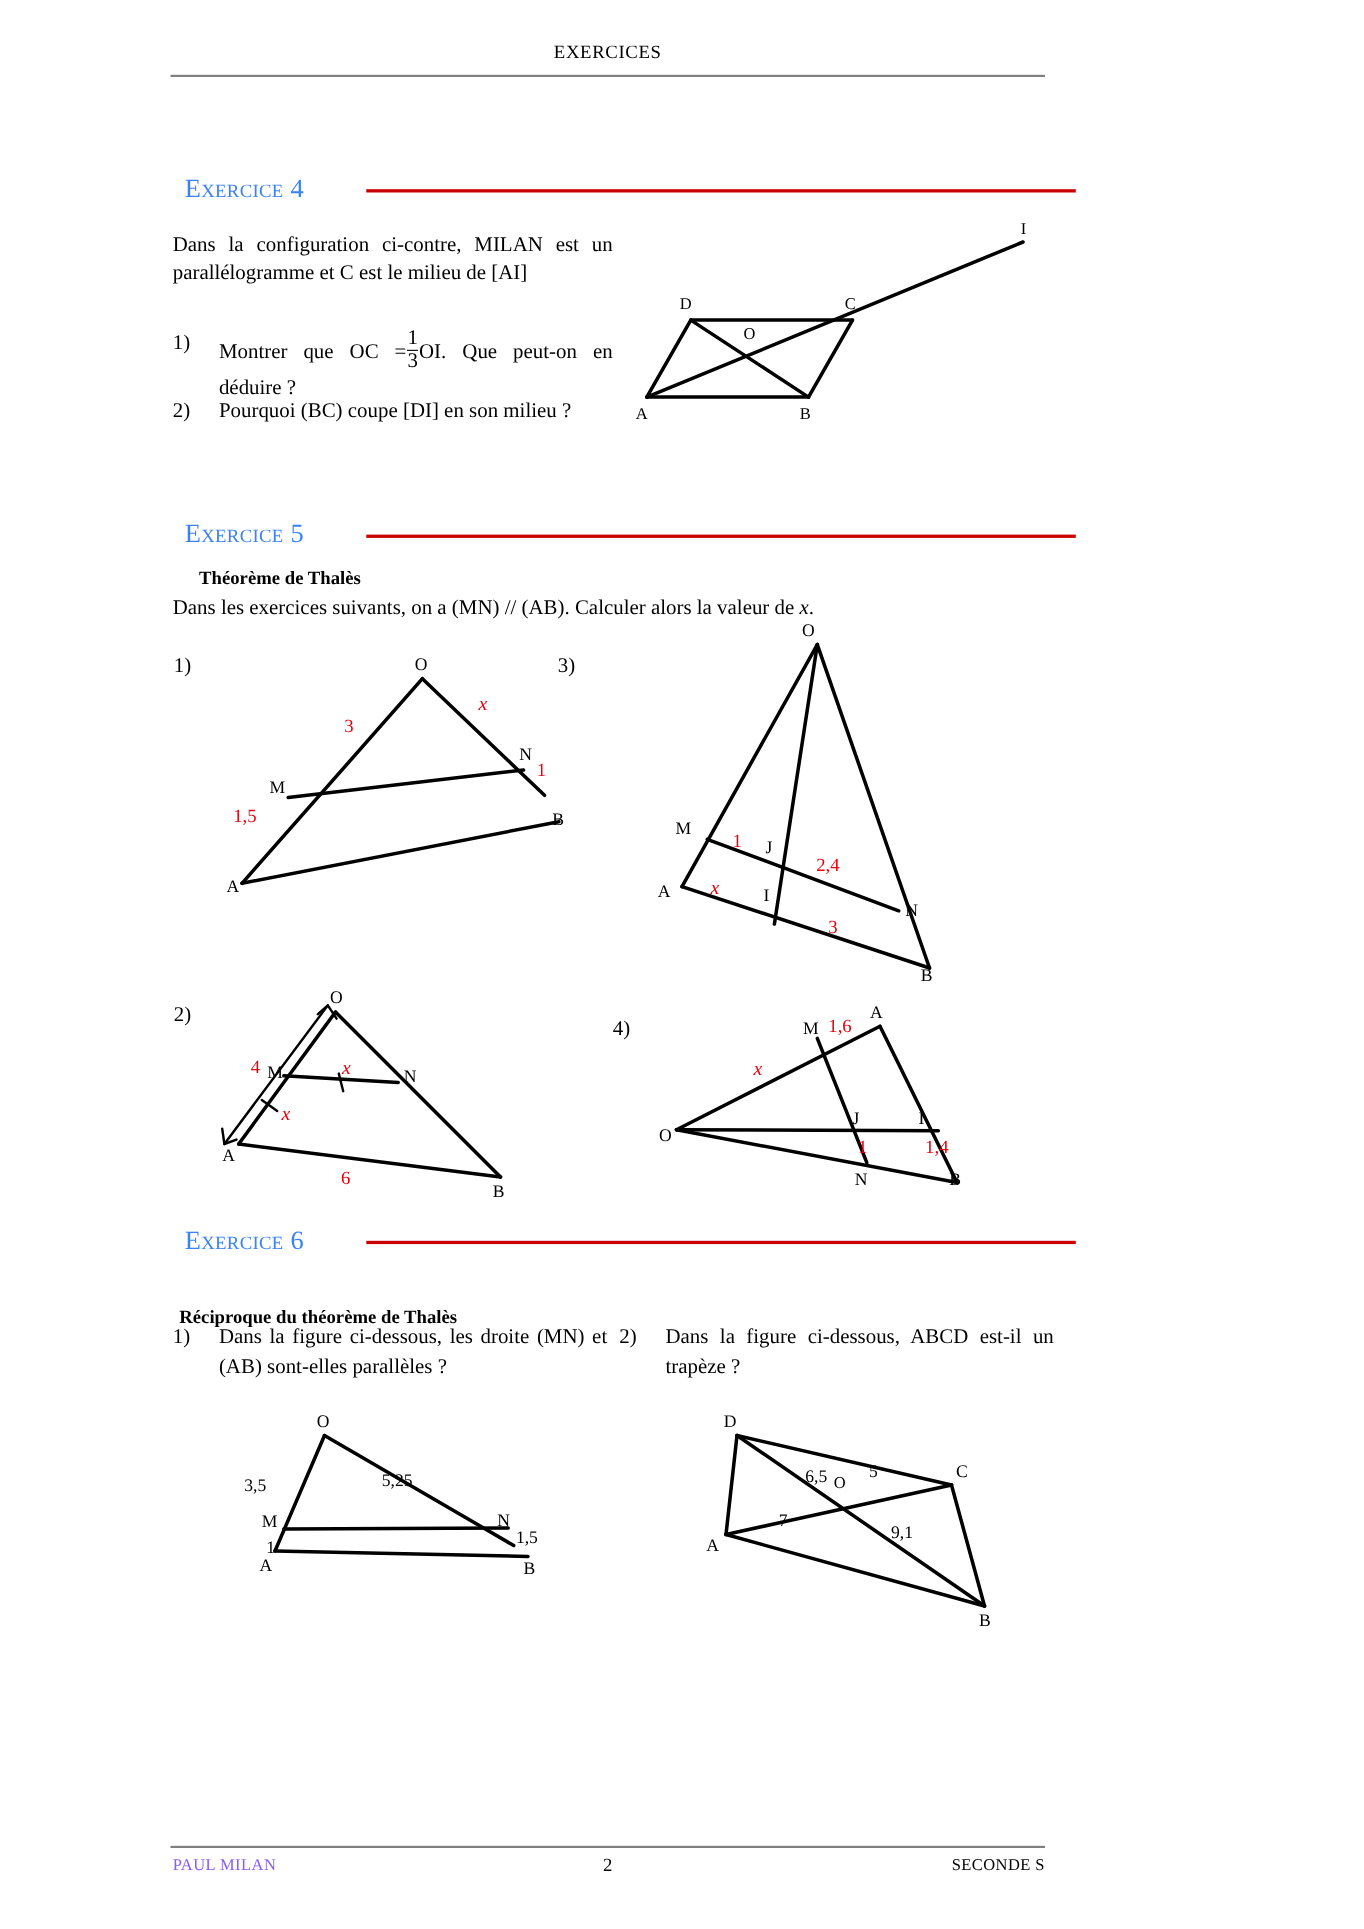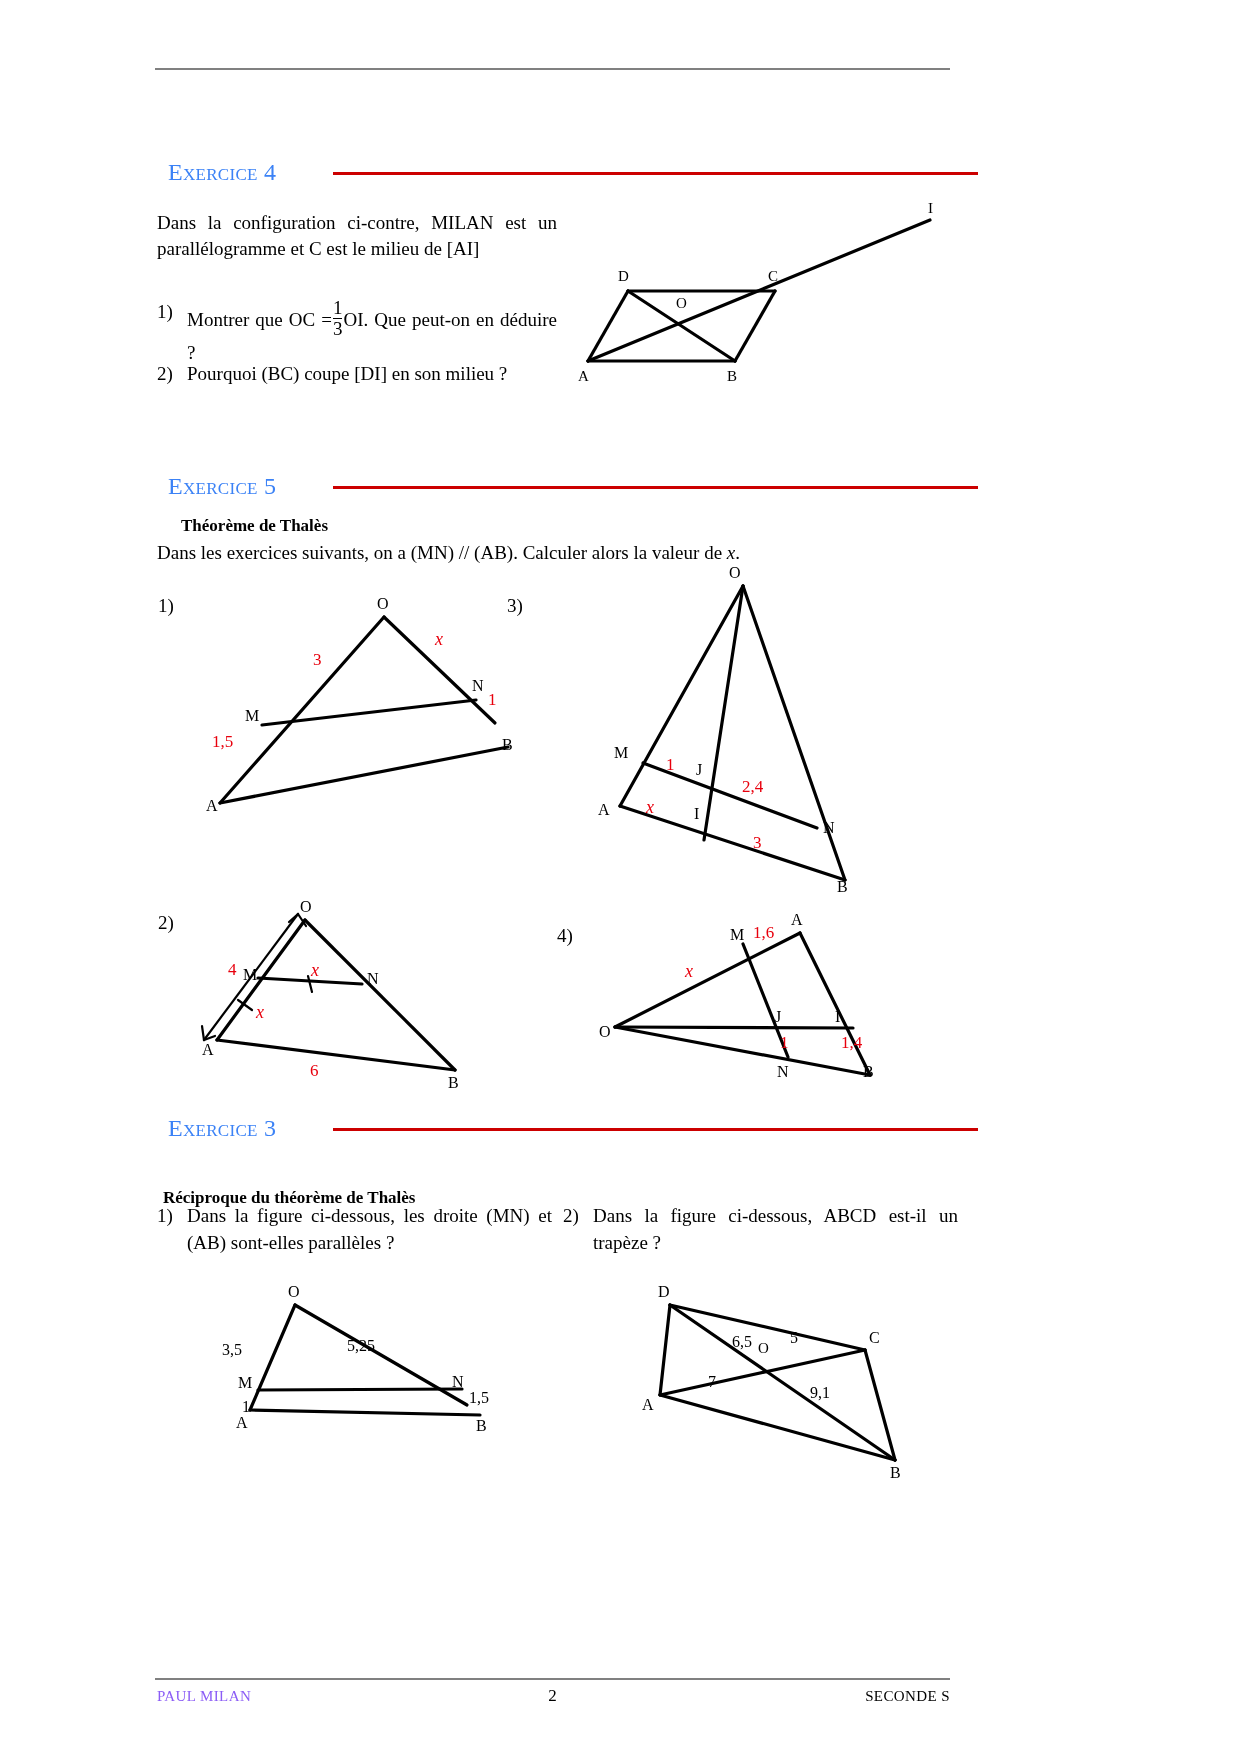--- a/index.html
+++ b/index.html
@@ -25,21 +25,21 @@
   .ex-head{position:absolute;font-size:24px;color:#3b82f6;font-variant:small-caps;
            letter-spacing:.3px;white-space:nowrap;}
   .ex-rule{position:absolute;height:3px;background:#cc0000;}
 
   .sub-bold{position:absolute;font-size:17px;font-weight:bold;}
   .body-txt{position:absolute;font-size:19px;line-height:26px;text-align:justify;}
   .italic{font-style:italic;}
 
   .numitem{position:absolute;font-size:19px;line-height:27px;}
   .numitem .mk{position:absolute;left:0;top:0;}
-  .numitem .bd{display:block;margin-left:30px;text-align:justify;}
+  .numitem .bd{display:block;margin-left:42px;text-align:justify;}
 
   .frac{display:inline-block;vertical-align:-0.45em;text-align:center;
         font-size:19px;line-height:1.05;margin:0 1px;}
   .frac .num{display:block;}
   .frac .bar{display:block;border-top:1.3px solid #000;}
   .frac .den{display:block;}
 
   svg{position:absolute;overflow:visible;}
   svg text{font-family:"Liberation Serif","DejaVu Serif",serif;}
   .lbl{font-size:16px;fill:#000;}
@@ -48,20 +48,21 @@
   .redi{font-size:18px;fill:#e8000d;font-style:italic;}
   .ln{stroke:#000;stroke-width:3.2;fill:none;stroke-linecap:round;}
   .ln-thin{stroke:#000;stroke-width:2.2;fill:none;stroke-linecap:round;}
   .fignum{position:absolute;font-size:19px;}
 </style>
 </head>
 <body>
 
 <div class="page">
 
+  <div class="hdr">EXERCICES</div>
   <div class="hdr-rule"></div>
 
 
   <div class="ex-head" style="left:168px;top:159px;">Exercice 4</div>
   <div class="ex-rule" style="left:333px;top:172px;width:645px;"></div>
 
   <div class="body-txt" style="left:157px;top:210px;width:400px;">Dans la configuration ci-contre, MILAN est un parallélogramme et C est le milieu de [AI]</div>
 
   <div class="numitem" style="left:157px;top:298px;width:400px;">
     <span class="mk">1)</span>
@@ -170,21 +171,21 @@
     <text class="lbl" x="180" y="107">J</text>
     <text class="lbl" x="240" y="107">I</text>
     <text class="lbl" x="182" y="162">N</text>
     <text class="lbl" x="268" y="162">B</text>
     <text class="red" x="158" y="23">1,6</text>
     <text class="redi" x="90" y="62">x</text>
     <text class="red" x="185" y="133">1</text>
     <text class="red" x="246" y="133">1,4</text>
   </svg>
 
-  <div class="ex-head" style="left:168px;top:1115px;">Exercice 3</div>
+  <div class="ex-head" style="left:168px;top:1115px;">Exercice 6</div>
   <div class="ex-rule" style="left:333px;top:1128px;width:645px;"></div>
 
   <div class="sub-bold" style="left:163px;top:1188px;">Réciproque du théorème de Thalès</div>
 
   <div class="numitem" style="left:157px;top:1202px;width:395px;">
     <span class="mk">1)</span>
     <span class="bd">Dans la figure ci-dessous, les droite (MN) et (AB) sont-elles parallèles ?</span>
   </div>
   <div class="numitem" style="left:563px;top:1202px;width:395px;">
     <span class="mk">2)</span>

